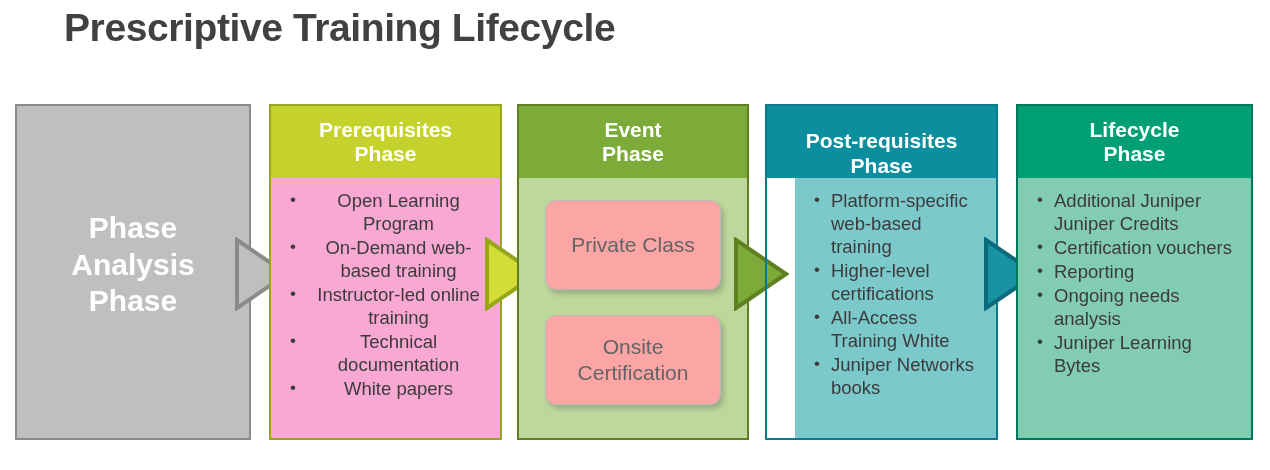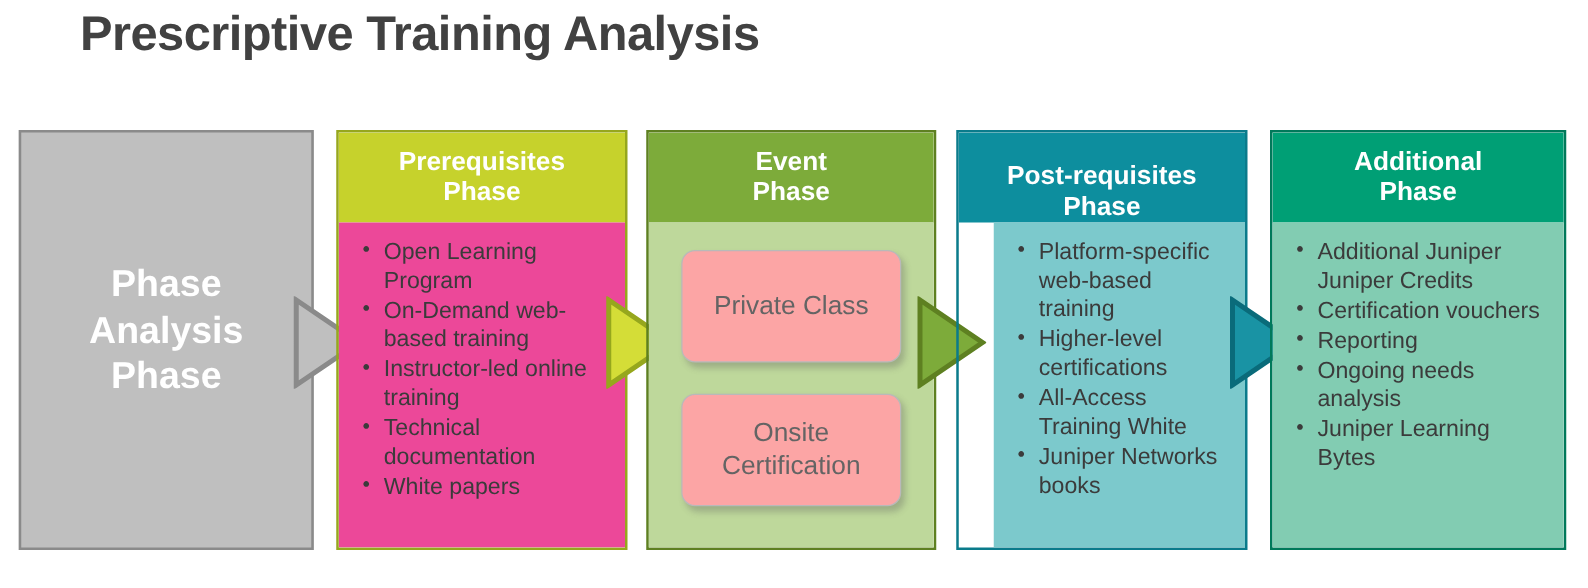--- a/index.html
+++ b/index.html
@@ -104,21 +104,21 @@
     color: #ffffff;
     font-weight: bold;
     font-size: 30px;
     line-height: 1.22;
     padding-bottom: 14px;
   }
 
   
   #phase-prereq { left: 269px; width: 233px; border-color: #96a71d; }
   #phase-prereq .phase-header { background: #c6d22c; }
-  #phase-prereq .phase-body   { background: #ec4899; }
+  #phase-prereq .phase-body   { background: #f9a8d4; text-align: center; }
 
   
   #phase-event { left: 517px; width: 232px; border-color: #5e8021; }
   #phase-event .phase-header { background: #7dab3a; }
   #phase-event .phase-body   { background: #bed89b; }
 
   .card-stack {
     padding: 22px 26px 0 26px;
     box-sizing: border-box;
   }
@@ -160,21 +160,21 @@
   .arrow svg { display: block; width: 56px; height: 74px; }
 
   #arrow-1 { left: 234px; }
   #arrow-2 { left: 484px; }
   #arrow-3 { left: 733px; }
   #arrow-4 { left: 983px; }
 </style>
 </head>
 <body>
 
-<div id="page-title">Prescriptive Training Analysis</div>
+<div id="page-title">Prescriptive Training Lifecycle</div>
 
 <div class="diagram">
 
   <div class="phase" id="phase-need">
     <div class="need-label">
       <div>Phase</div>
       <div>Analysis</div>
       <div>Phase</div>
     </div>
   </div>
@@ -247,21 +247,21 @@
 
   <div class="arrow" id="arrow-4">
     <svg viewBox="0 0 56 74" xmlns="http://www.w3.org/2000/svg">
       <path d="M3 3 L53 37 L3 71 Z" fill="#1993a4" stroke="#0a6b7a" stroke-width="4" stroke-linejoin="miter"></path>
     </svg>
   </div>
 
   <div class="phase" id="phase-sustain">
     <div class="phase-header">
       <div>
-        <div>Additional</div>
+        <div>Lifecycle</div>
         <div>Phase</div>
       </div>
     </div>
     <div class="phase-body">
       <ul class="bullets">
         <li>Additional Juniper Juniper Credits</li>
         <li>Certification vouchers</li>
         <li>Reporting</li>
         <li>Ongoing needs analysis</li>
         <li>Juniper Learning Bytes</li>

